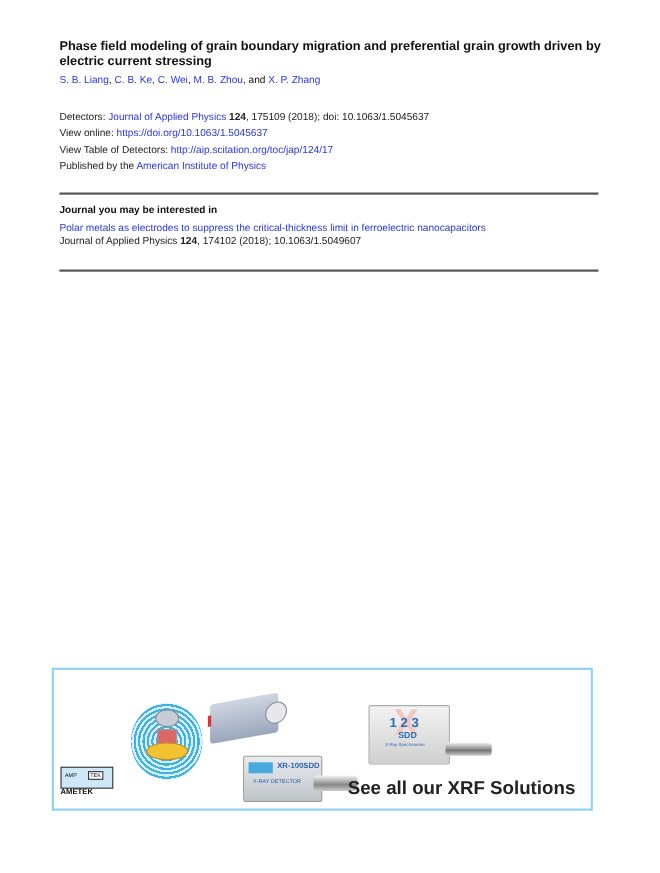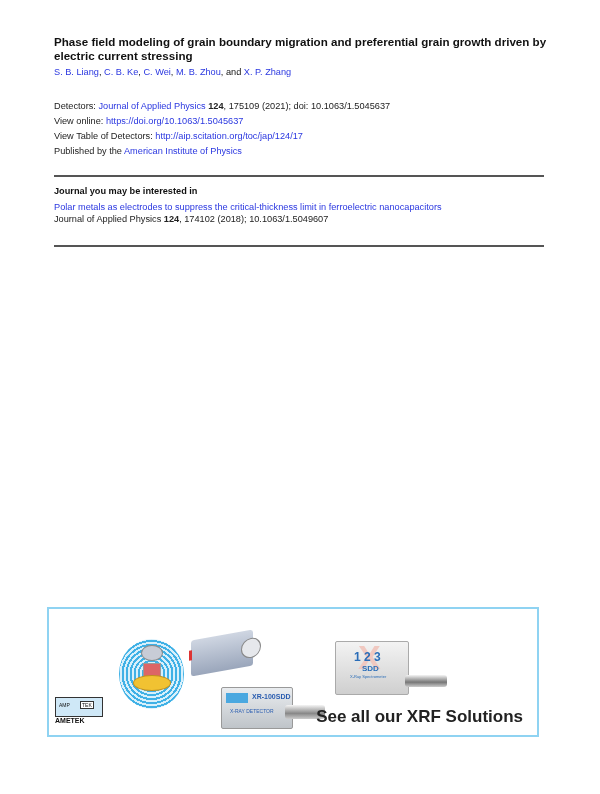--- a/index.html
+++ b/index.html
@@ -39,21 +39,21 @@
 <div class="abs authors">
   <a class="link">S. B. Liang</a>, 
   <a class="link">C. B. Ke</a>, 
   <a class="link">C. Wei</a>, 
   <a class="link">M. B. Zhou</a>, 
   <span>and</span>
   <a class="link">X. P. Zhang</a>
 </div>
 
 <div class="abs meta" style="top:100px;">
-  <span>Detectors: </span><a class="link">Journal of Applied Physics</a> <span class="b-bold">124</span><span>, 175109 (2021); doi: 10.1063/1.5045637</span>
+  <span>Detectors: </span><a class="link">Journal of Applied Physics</a> <span class="b-bold">124</span><span>, 175109 (2018); doi: 10.1063/1.5045637</span>
 </div>
 <div class="abs meta" style="top:115px;">
   <span>View online: </span><a class="link">https://doi.org/10.1063/1.5045637</a>
 </div>
 <div class="abs meta" style="top:130px;">
   <span>View Table of Detectors: </span><a class="link">http://aip.scitation.org/toc/jap/124/17</a>
 </div>
 <div class="abs meta" style="top:145px;">
   <span>Published by the </span><a class="link">American Institute of Physics</a>
 </div>

